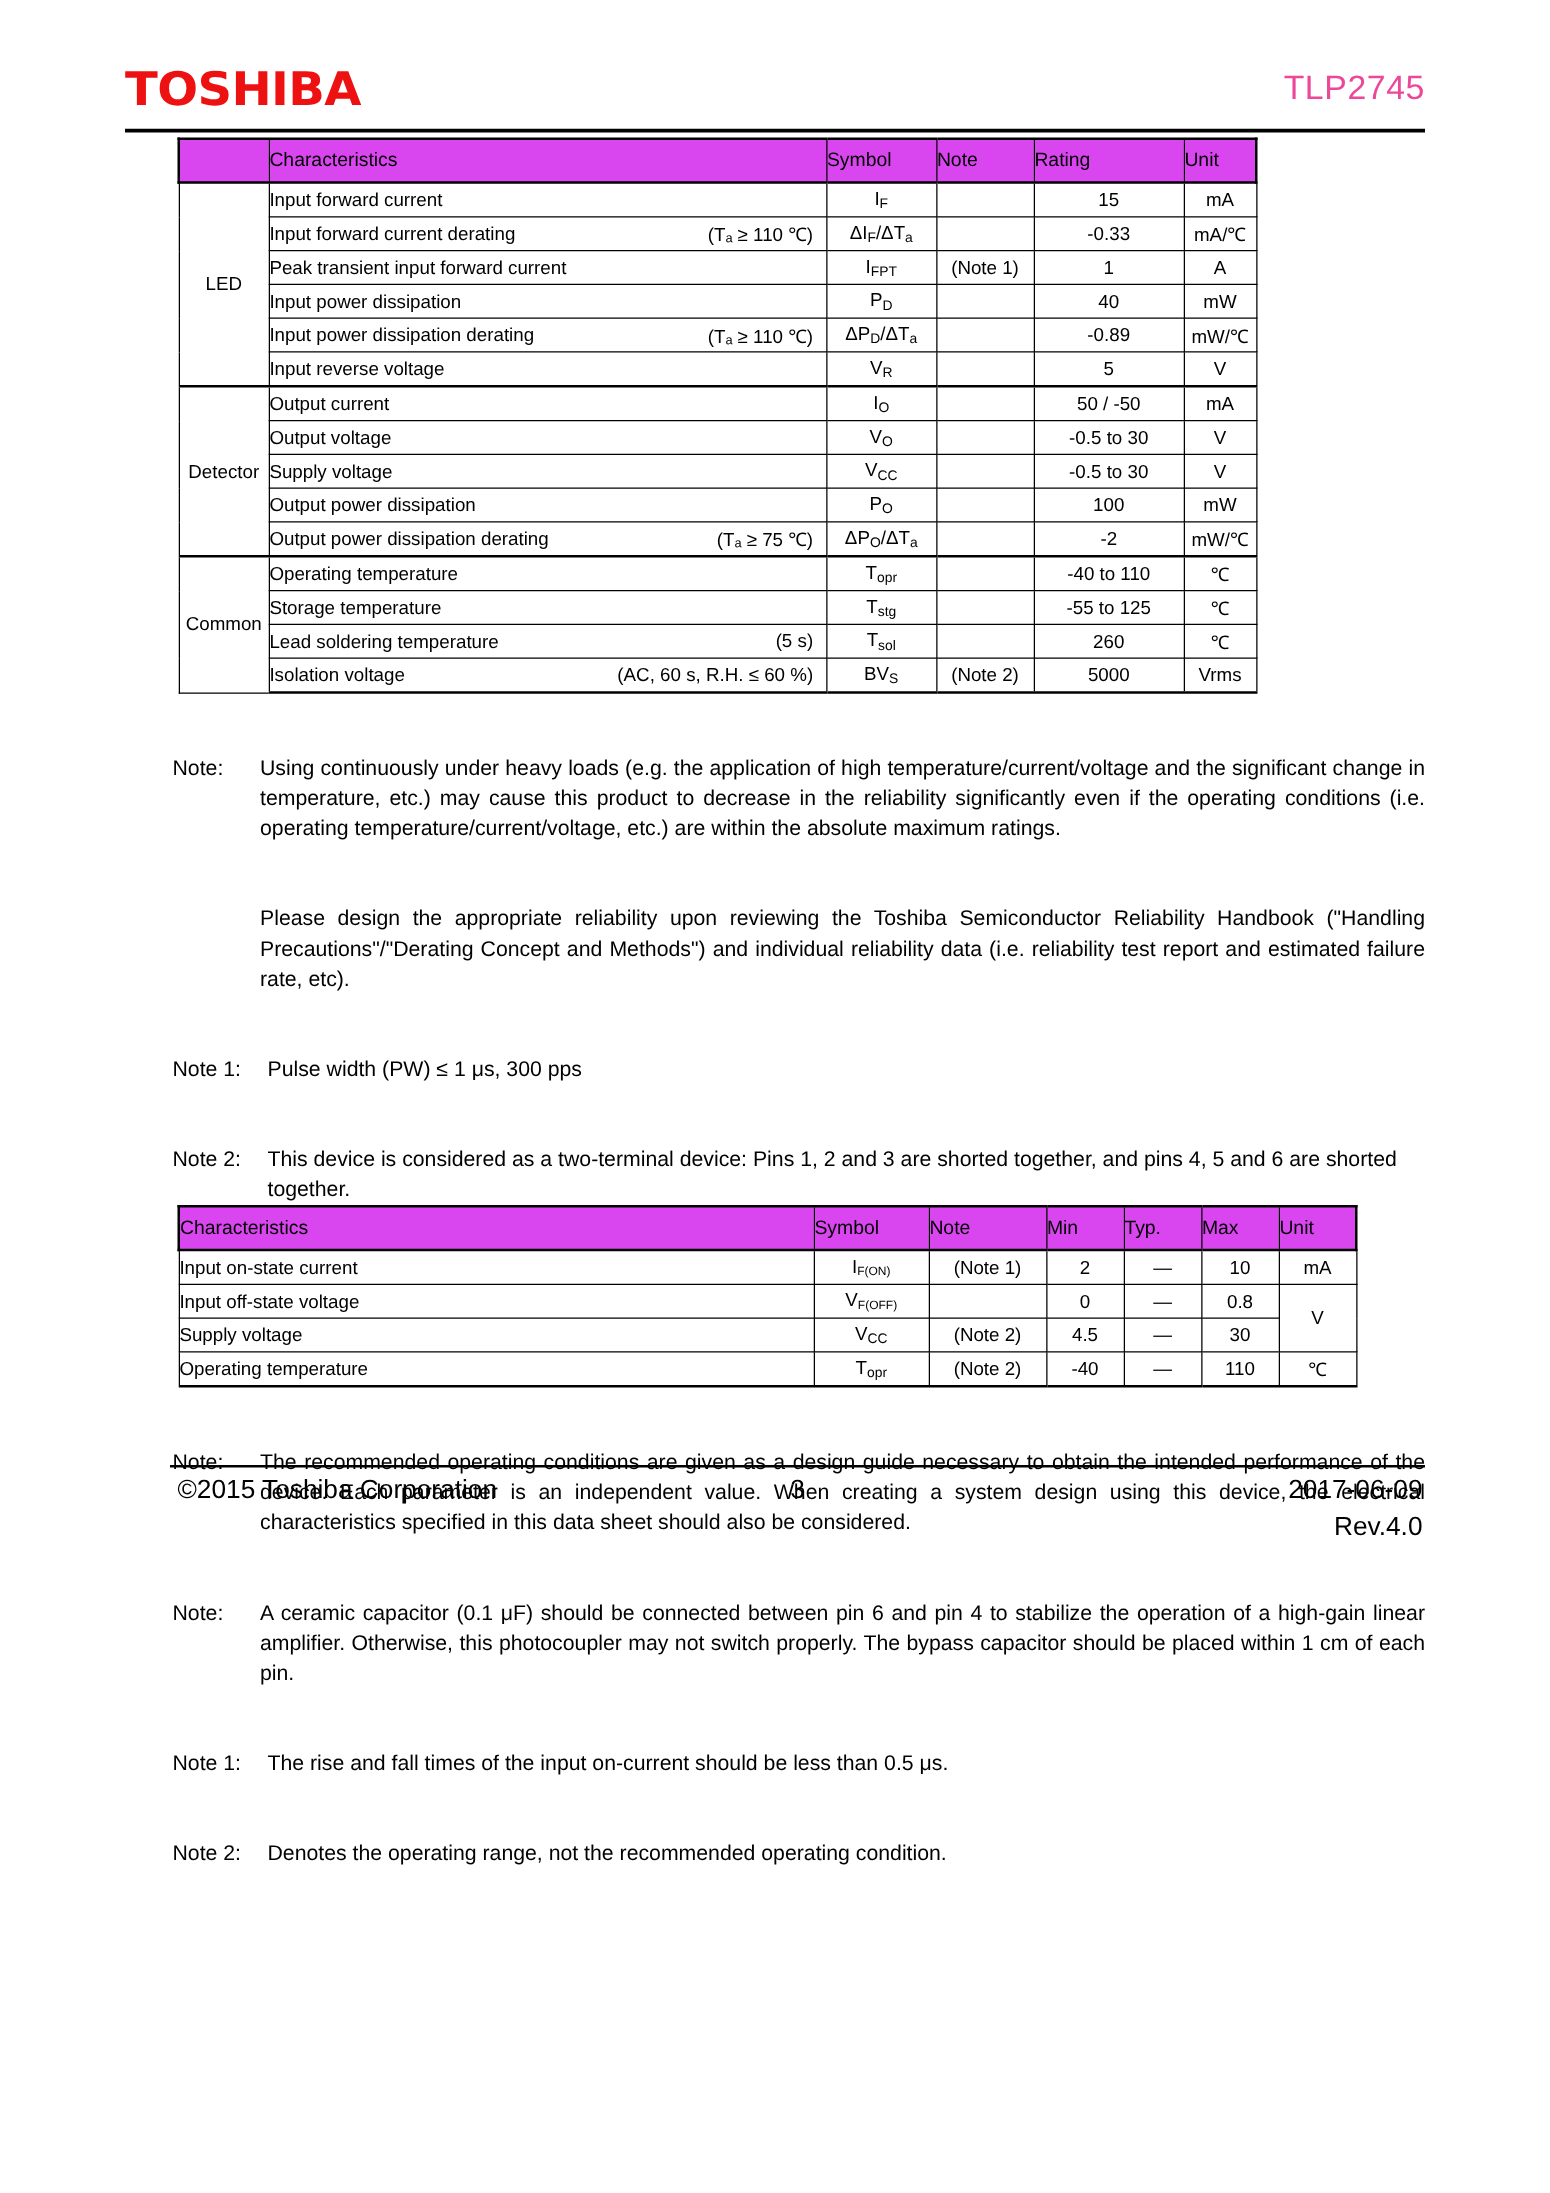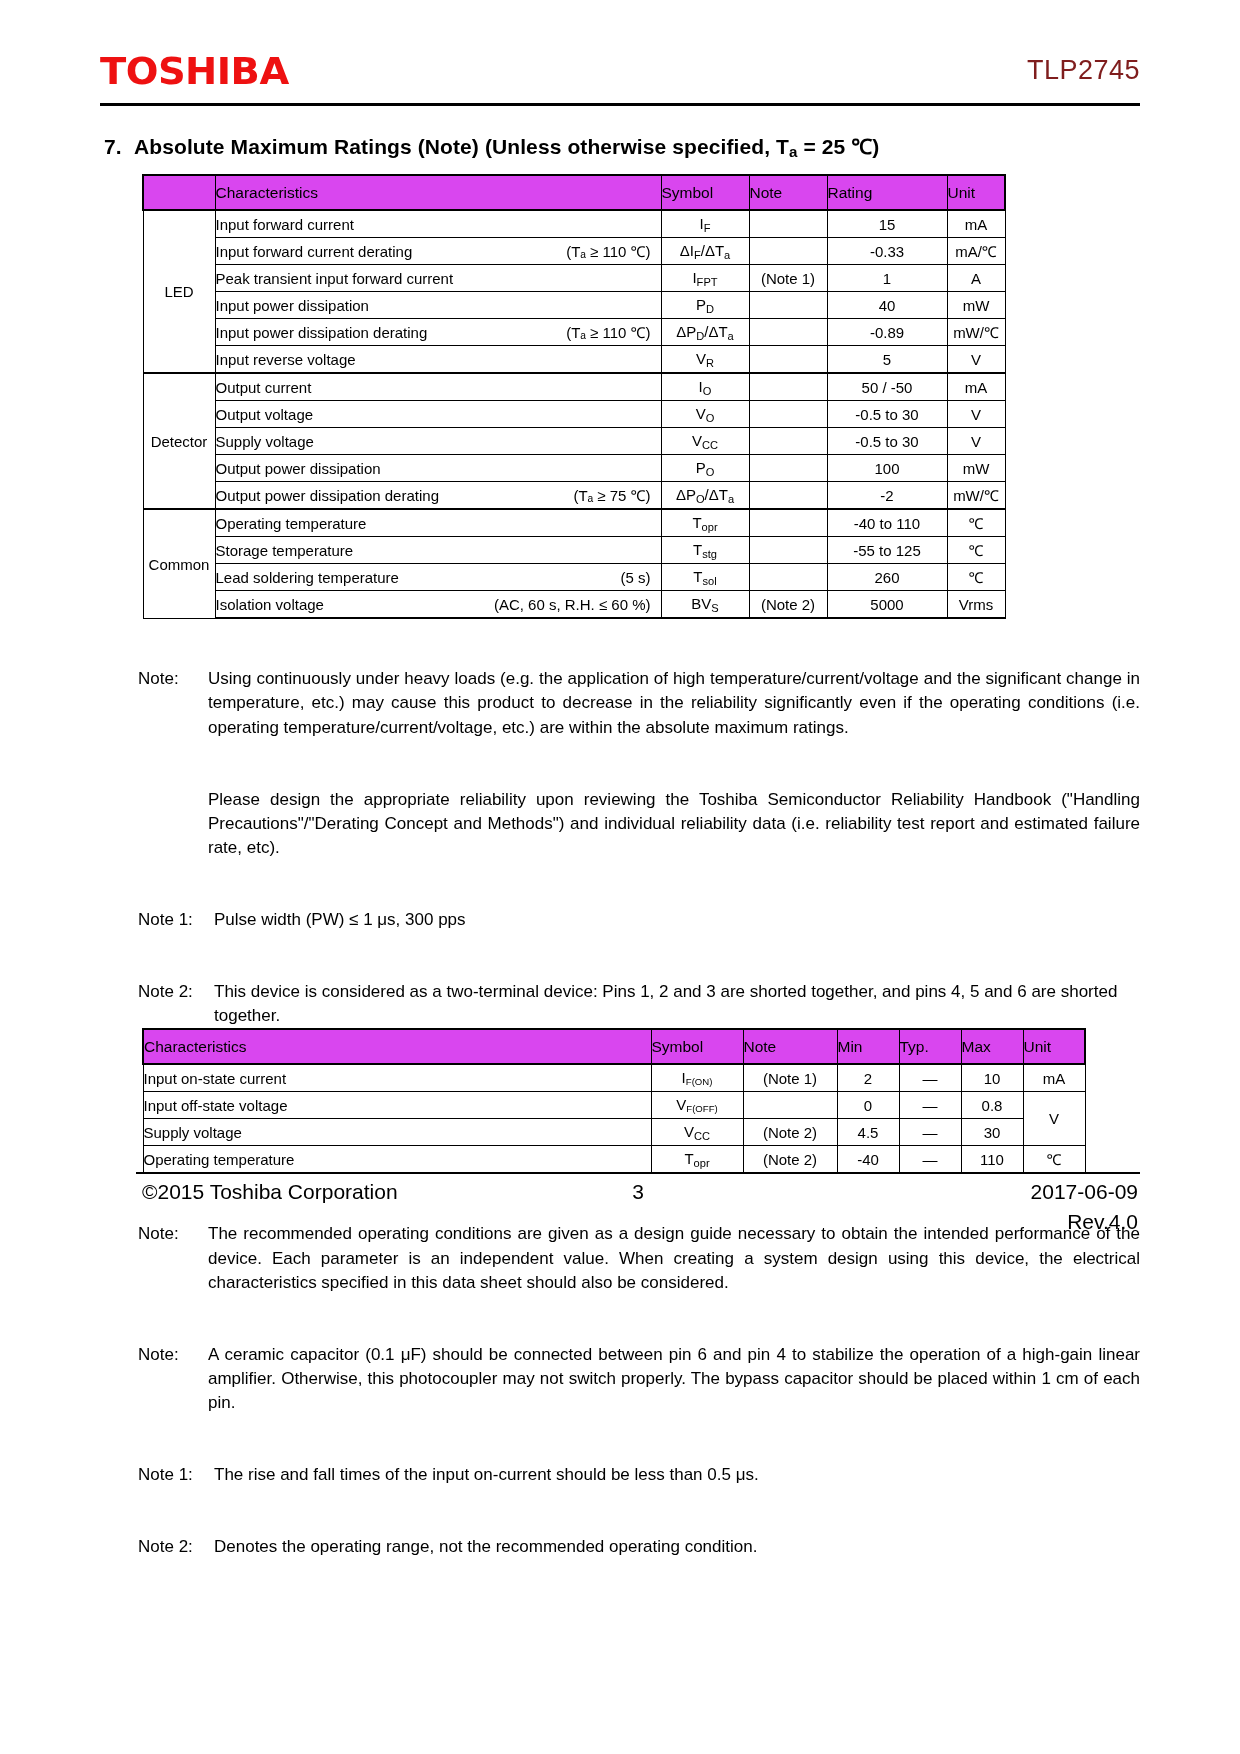--- a/index.html
+++ b/index.html
@@ -40,21 +40,21 @@
     color: #ee1111;
     transform: scaleX(1.04);
     transform-origin: left center;
   }
   .part-no {
     position: absolute;
     right: 0;
     top: 55px;
     font-size: 27px;
     letter-spacing: 0.5px;
-    color: #7f1d1d;
+    color: #ec4899;
   }
   .header-rule {
     position: absolute;
     left: 0;
     right: 0;
     top: 103px;
     border-bottom: 3px solid #000;
   }
 
   
@@ -188,23 +188,20 @@
 <body>
 
 <div class="page">
 
   <div class="header">
     <div class="logo">TOSHIBA</div>
     <div class="part-no">TLP2745</div>
     <div class="header-rule"></div>
   </div>
 
-  <div class="section-title">
-    <span class="num">7.</span><span>Absolute Maximum Ratings (Note) (Unless otherwise specified, T</span><sub>a</sub><span> = 25 ℃)</span>
-  </div>
 
   <div class="tbl-wrap">
     <table class="spec">
       <colgroup>
         <col style="width:72px">
         <col style="width:446px">
         <col style="width:88px">
         <col style="width:78px">
         <col style="width:120px">
         <col style="width:58px">

